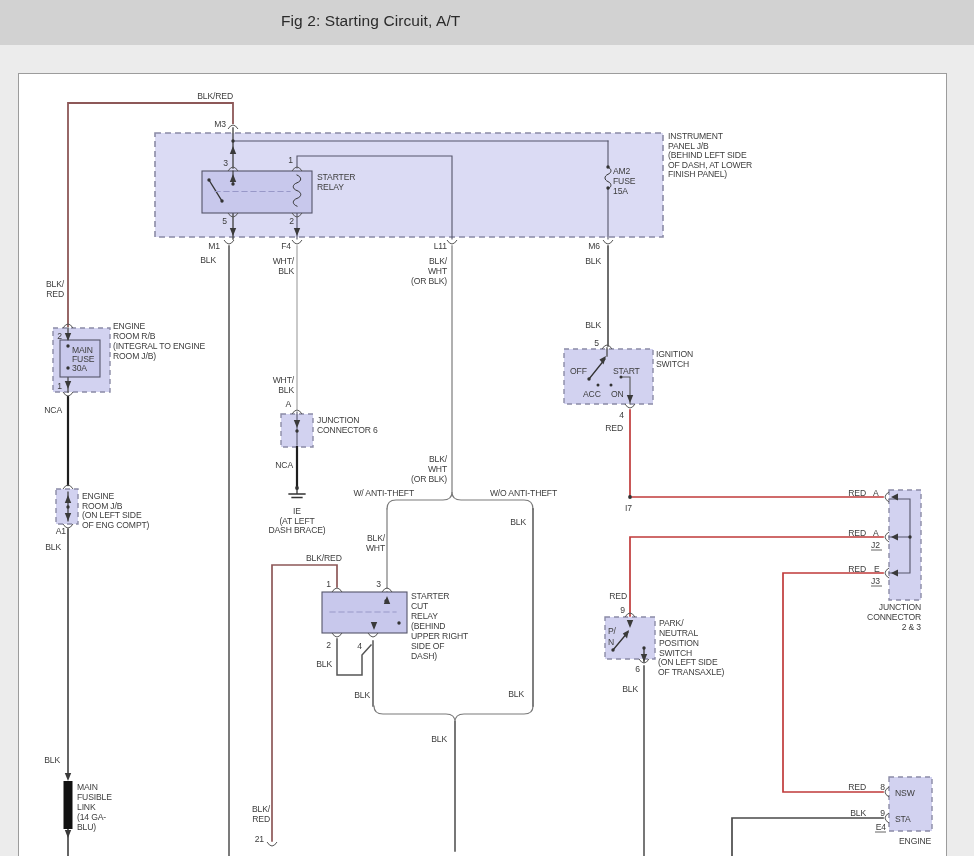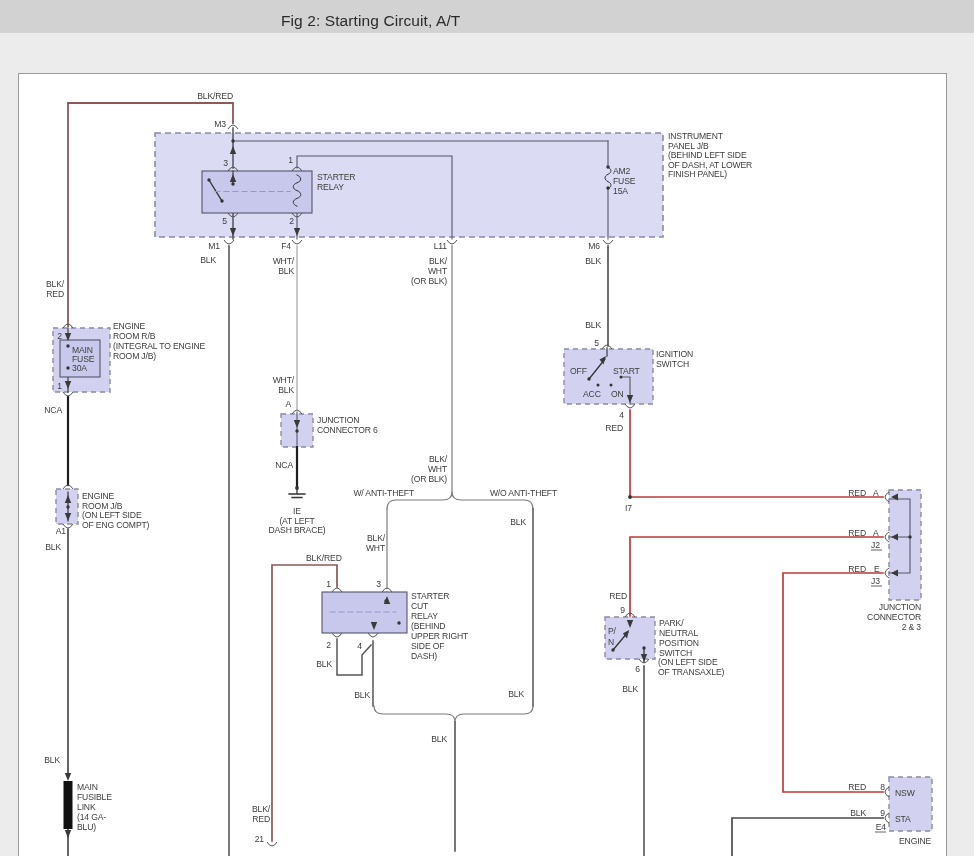--- a/index.html
+++ b/index.html
@@ -2,21 +2,21 @@
 <html><head>
 <meta charset="utf-8">
 <style>
   html,body{margin:0;padding:0;}
   body{
     width:974px;height:856px;position:relative;
     background:#ececec;overflow:hidden;
     font-family:"Liberation Sans",sans-serif;
   }
   #titlebar{
-    position:absolute;left:0;top:0;width:974px;height:33px;
+    position:absolute;left:0;top:0;width:974px;height:45px;
     background:#d2d2d2;
   }
   #titlebar .title{
     position:absolute;left:281px;top:12px;
     font-size:15.5px;color:#2b2b2b;letter-spacing:0.1px;
   }
   svg{position:absolute;left:0;top:0;}
   .t{font-family:"Liberation Sans",sans-serif;font-size:8.6px;fill:#3d3d3d;letter-spacing:-0.15px;}
   .e{text-anchor:end;}
   .m{text-anchor:middle;}

